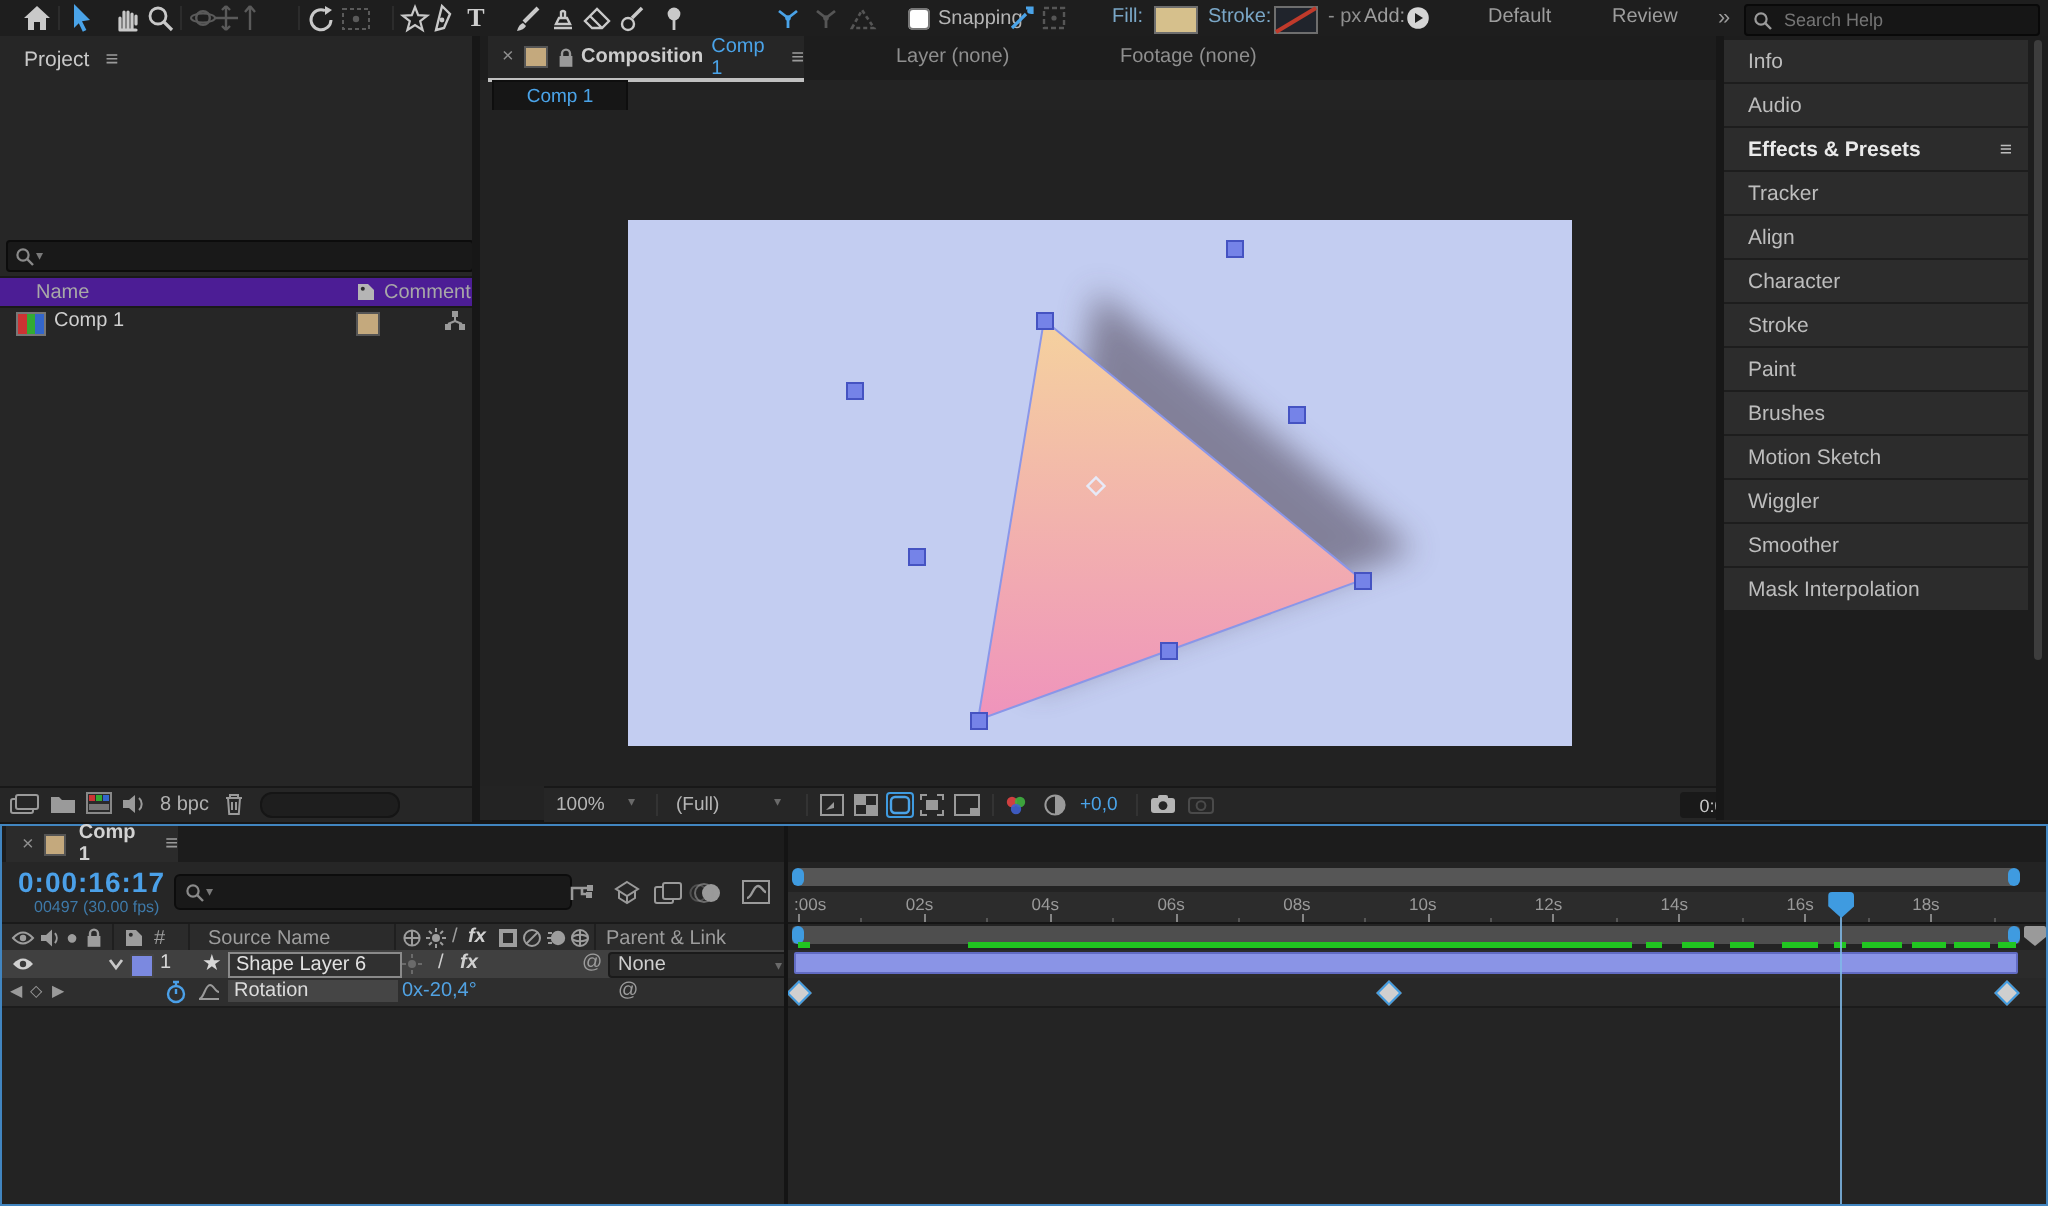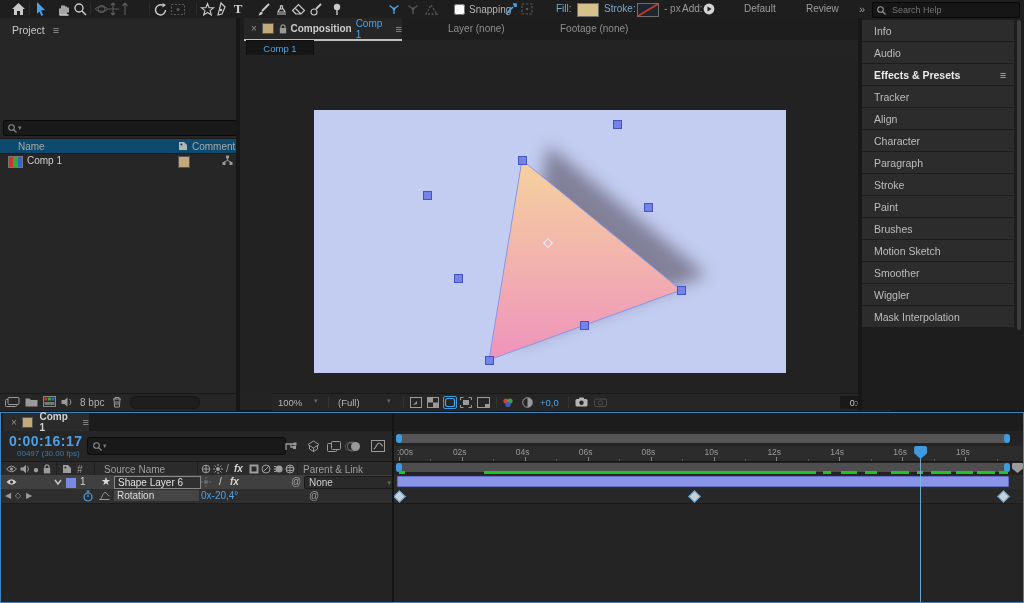--- a/index.html
+++ b/index.html
@@ -17,21 +17,21 @@
   .wsp{position:absolute;top:0;height:18px;line-height:18px;color:#9d9d9d;font-size:10px;padding:0 4px;}
   #searchbox{position:absolute;left:872px;top:2px;width:146px;height:14px;background:#161616;border:1px solid #090909;border-radius:2px;display:flex;align-items:center;}
   #searchbox input{background:transparent;border:none;outline:none;color:#9a9a9a;font-size:9px;width:110px;font-family:"Liberation Sans",sans-serif;}
   .swatch{position:absolute;top:3px;width:20px;height:12px;border:1px solid #6e6e6e;}
   
   .panel{position:absolute;background:#262626;}
   .ptitle{color:#c8c8c8;font-size:10.5px;}
   
   #project{left:0;top:18px;width:236px;height:392px;}
   #proj-search{position:absolute;left:3px;top:102px;width:228px;height:14px;background:#191919;border:1px solid #0c0c0c;border-radius:2px;display:flex;align-items:center;padding-left:4px;}
-  #proj-head{position:absolute;left:0;top:120px;width:256px;height:14px;background:#0c4a6e;border-top:1px solid #191919;border-bottom:1px solid #191919;color:#a8a8a8;}
+  #proj-head{position:absolute;left:0;top:120px;width:256px;height:14px;background:#4c1d95;border-top:1px solid #191919;border-bottom:1px solid #191919;color:#a8a8a8;}
   #proj-row{position:absolute;left:0;top:135px;width:236px;height:16px;color:#cfcfcf;}
   #proj-bottom{position:absolute;left:0;top:375px;width:236px;height:17px;background:#262626;border-top:1px solid #181818;}
   .pill{position:absolute;left:130px;top:2px;width:68px;height:11px;background:#1e1e1e;border-radius:6px;border:1px solid #151515;}
   
   #comp-panel{left:240px;top:18px;width:618px;height:392px;background:#232323;}
   #comp-tabs{position:absolute;left:0;top:0;width:618px;height:22px;background:#1d1d1d;}
   #tab-active{position:absolute;left:4px;top:0;width:158px;height:21px;background:#262626;border-bottom:2px solid #c0c0c0;display:flex;align-items:center;}
   .tabtxt{color:#bdbdbd;font-size:10px;}
   #comp-subtab{position:absolute;left:6px;top:22px;width:66px;height:14px;background:#161616;border:1px solid #0e0e0e;display:flex;align-items:center;justify-content:center;}
   #viewer{position:absolute;left:0;top:37px;width:618px;height:338px;background:#222222;}
@@ -466,39 +466,36 @@
         <div class="dock-item">
           <span>Tracker</span>
         </div>
         <div class="dock-item">
           <span>Align</span>
         </div>
         <div class="dock-item">
           <span>Character</span>
         </div>
         <div class="dock-item">
-          <span>Paragraph</span>
-        </div>
-        <div class="dock-item">
           <span>Stroke</span>
         </div>
         <div class="dock-item">
           <span>Paint</span>
         </div>
         <div class="dock-item">
           <span>Brushes</span>
         </div>
         <div class="dock-item">
           <span>Motion Sketch</span>
         </div>
         <div class="dock-item">
+          <span>Wiggler</span>
+        </div>
+        <div class="dock-item">
           <span>Smoother</span>
-        </div>
-        <div class="dock-item">
-          <span>Wiggler</span>
         </div>
         <div class="dock-item">
           <span>Mask Interpolation</span>
         </div>
       </div>
     <div id="dock-scroll"></div>
   </div>
 
   <div id="timeline" class="abs">
     <div id="tl-right-bg"></div>

